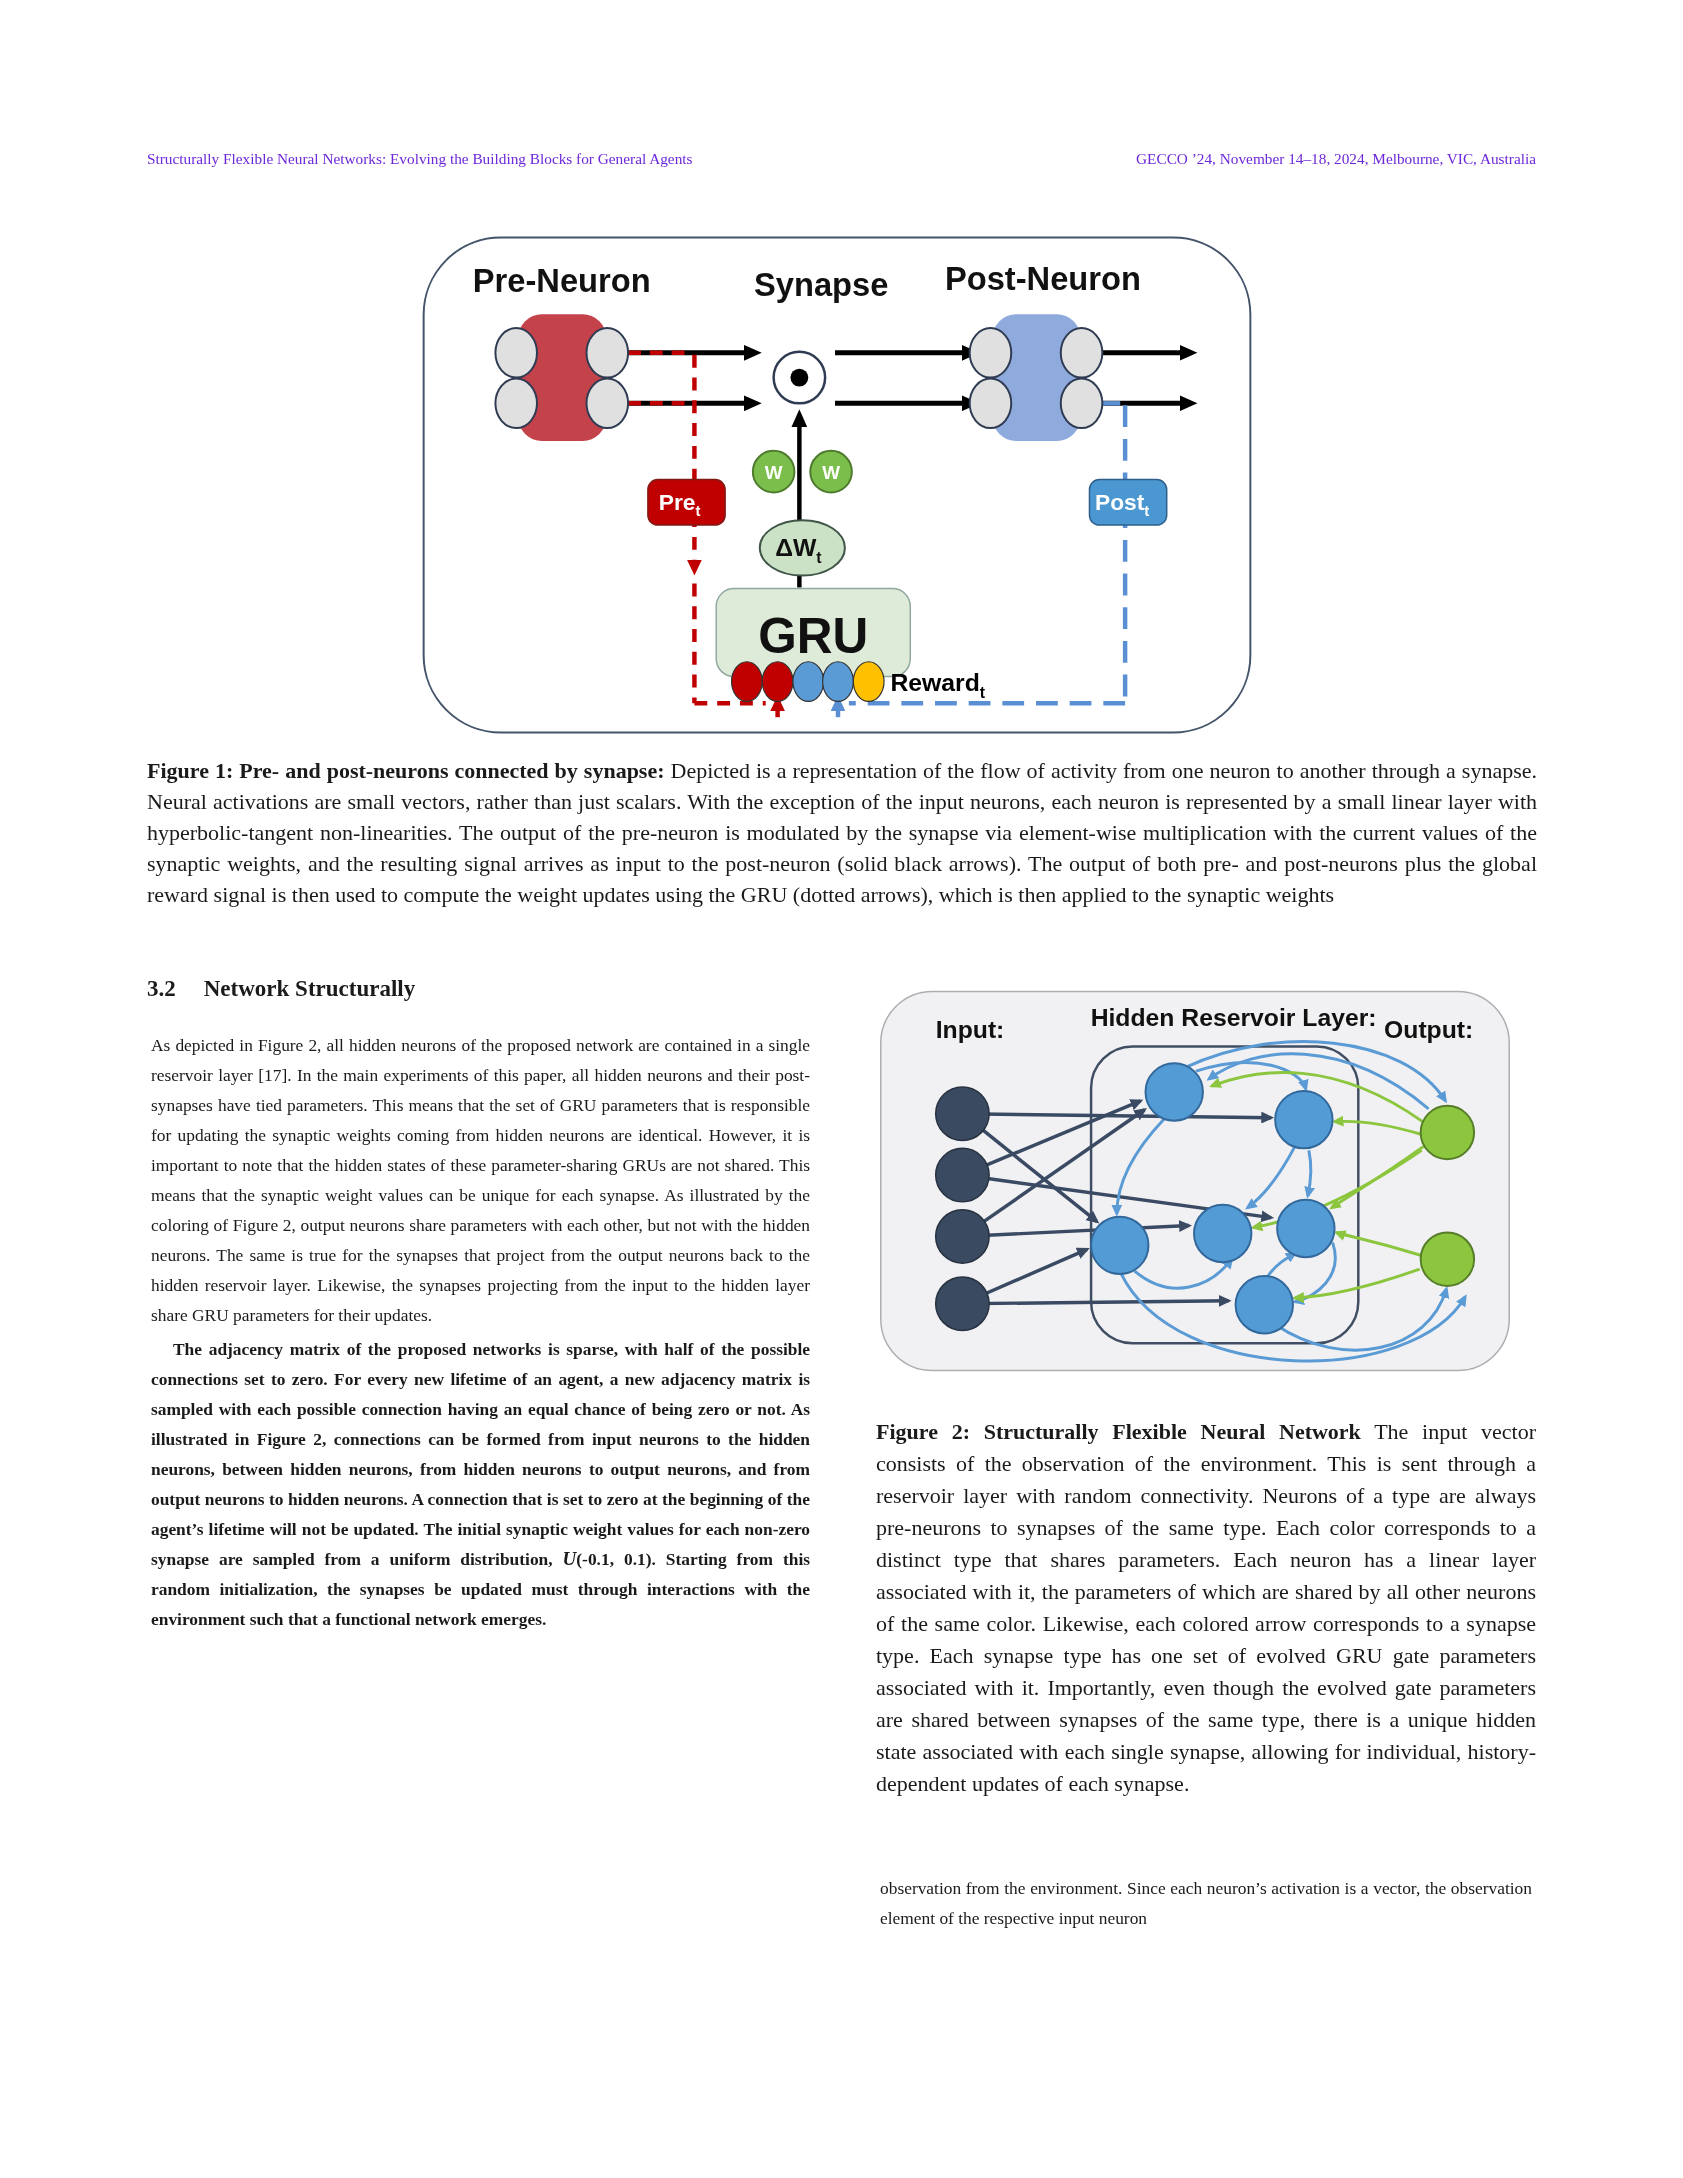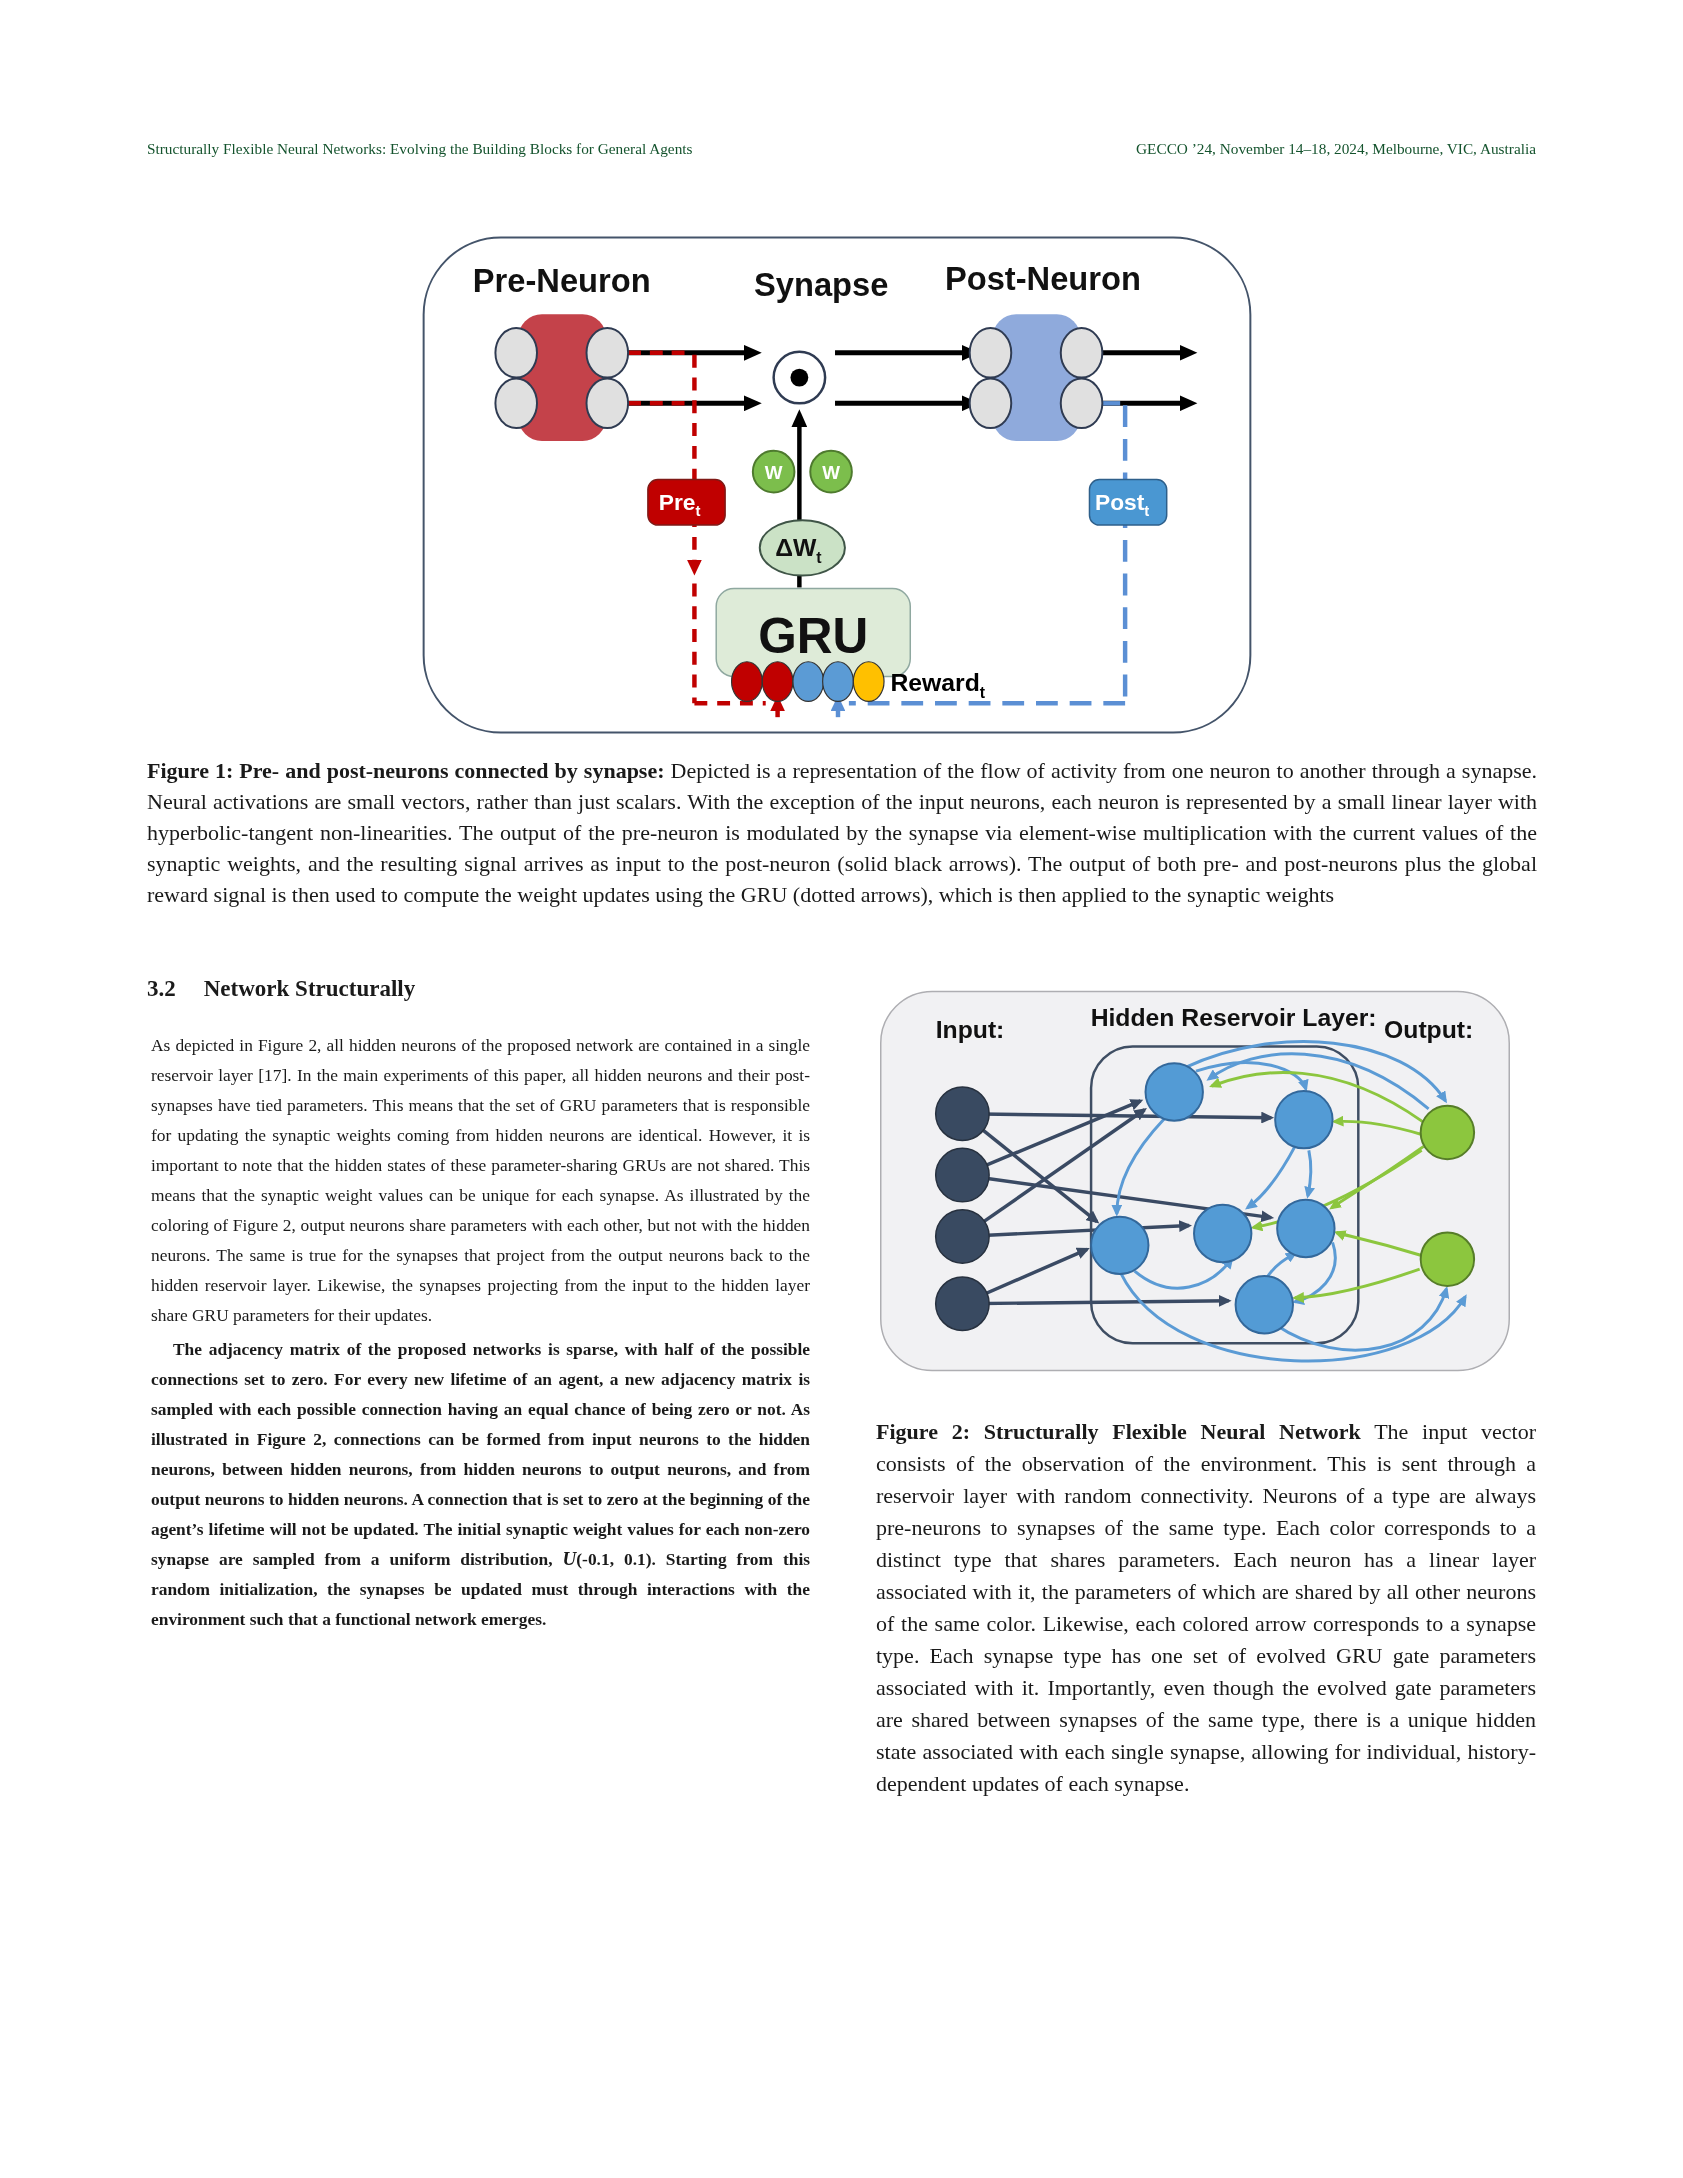--- a/index.html
+++ b/index.html
@@ -1,18 +1,18 @@
 <!DOCTYPE html>
 <html><head>
 <meta charset="utf-8">
 <style>
   html,body{margin:0;padding:0;background:#e8e8e8;}
   .page{position:relative;width:1683px;height:2178px;background:#ffffff;
         font-family:"Liberation Serif",serif;color:#1a1a1a;overflow:hidden;}
-  .hdr{position:absolute;top:140px;font-size:15.3px;color:#14532d;}
+  .hdr{position:absolute;top:150px;font-size:15.3px;color:#6d28d9;}
   .hdr-left{left:147px;}
   .hdr-right{left:891px;width:645px;text-align:right;}
   .fig1{position:absolute;left:421px;top:235px;}
   .cap{position:absolute;font-size:22px;line-height:31px;text-align:justify;}
   .cap1{left:147px;top:755px;width:1390px;}
   .cap2{left:876px;top:1416px;width:660px;line-height:32px;}
   .b{font-weight:bold;}
   .sechead{position:absolute;left:147px;top:976px;font-size:23px;font-weight:bold;}
   .sechead .num{margin-right:28px;text-align:right;}
   .coltext{position:absolute;font-size:17.4px;line-height:30px;text-align:justify;}
@@ -201,15 +201,18 @@
       <circle cx="574" cy="272" r="27"></circle>
     </g>
 
     <text x="57" y="48" font-size="25" font-weight="600" fill="#111"><tspan>Input:</tspan></text>
     <text x="358" y="36" text-anchor="middle" font-size="25" font-weight="600" fill="#111"><tspan>Hidden Reservoir Layer:</tspan></text>
     <text x="510" y="48" font-size="25" font-weight="600" fill="#111"><tspan>Output:</tspan></text>
   </svg>
 
   <div class="cap cap2"><span class="b">Figure 2: Structurally Flexible Neural Network</span><span> The input vector consists of the observation of the environment. This is sent through a reservoir layer with random connectivity. Neurons of a type are always pre-neurons to synapses of the same type. Each color corresponds to a distinct type that shares parameters. Each neuron has a linear layer associated with it, the parameters of which are shared by all other neurons of the same color. Likewise, each colored arrow corresponds to a synapse type. Each synapse type has one set of evolved GRU gate parameters associated with it. Importantly, even though the evolved gate parameters are shared between synapses of the same type, there is a unique hidden state associated with each single synapse, allowing for individual, history-dependent updates of each synapse.</span></div>
 
+  <div class="coltext rightbottom">
+    <p>observation from the environment. Since each neuron’s activation is a vector, the observation element of the respective input neuron</p>
+  </div>
 
 </div>
 
 
 </body></html>

